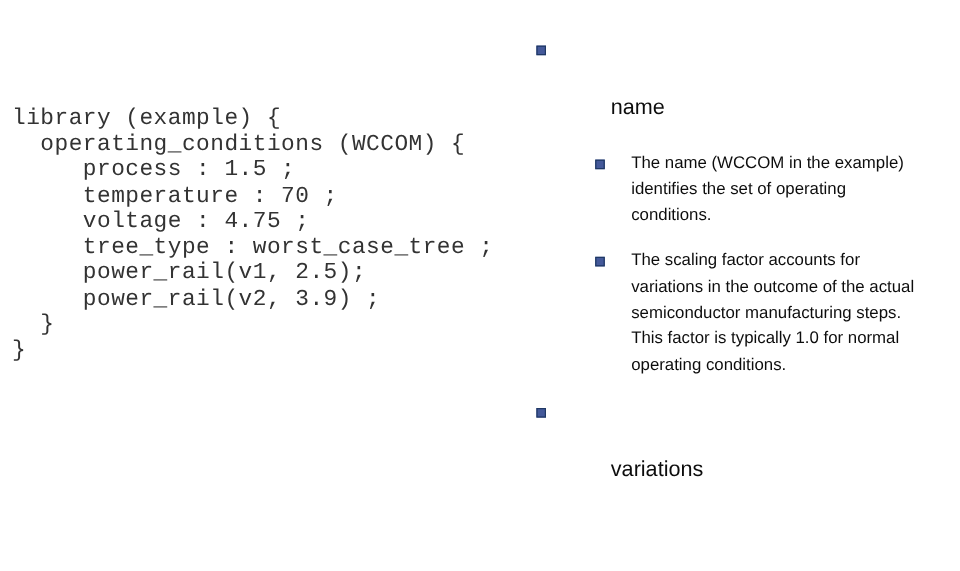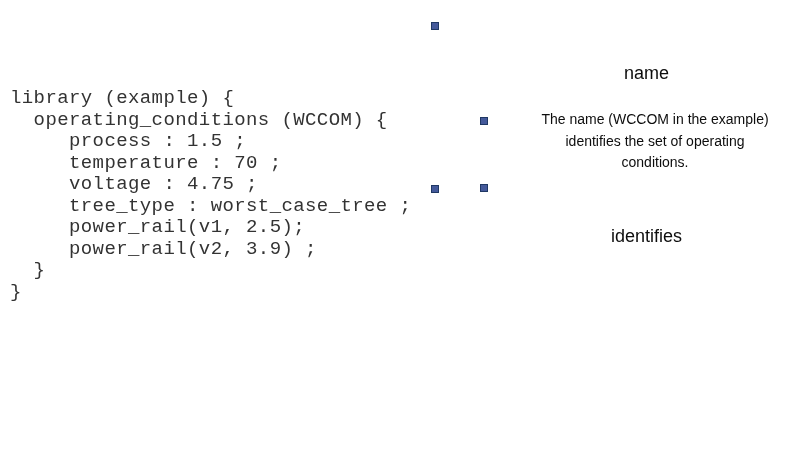--- a/index.html
+++ b/index.html
@@ -18,21 +18,21 @@
     margin: 0;
     font-family: "Liberation Mono", "DejaVu Sans Mono", monospace;
     font-size: 19px; line-height: 21.5px; letter-spacing: 0.4px;
     color: #333333; white-space: pre;
   }
 
   
   .defs-pane {
     position: absolute; left: 425px; top: 13px; width: 375px;
   }
-  .def-item { margin: 0; text-align: center; }
+  .def-item { margin: 16px; }
   .def-item + .def-item { margin-top: 2px; }
 
   .l1-row {
     position: relative; padding-left: 38px;
     font-size: 18px; line-height: 24px; white-space: pre;
     color: #0d0d0d;
   }
   .l2-row { position: relative; padding-left: 85px; }
   .desc {
     font-size: 14px; line-height: 21.7px;
@@ -74,24 +74,29 @@
       <span class="bullet l2"></span>
       <div class="desc">The name (WCCOM in the example)
 identifies the set of operating
 conditions.</div>
     </div>
   </div>
 
   <div class="def-item">
     <div class="l2-row">
       <span class="bullet l2"></span>
+      <div class="desc">The scaling factor accounts for
+variations in the outcome of the actual
+semiconductor manufacturing steps.
+This factor is typically 1.0 for normal
+operating conditions.</div>
     </div>
   </div>
 
   <div class="def-item">
     <div class="l1-row">
       <span class="bullet l1"></span>
-      <span>identifies</span>
+      <span>variations</span>
     </div>
 
   </div>
 
 </div>
 
 </body></html>

